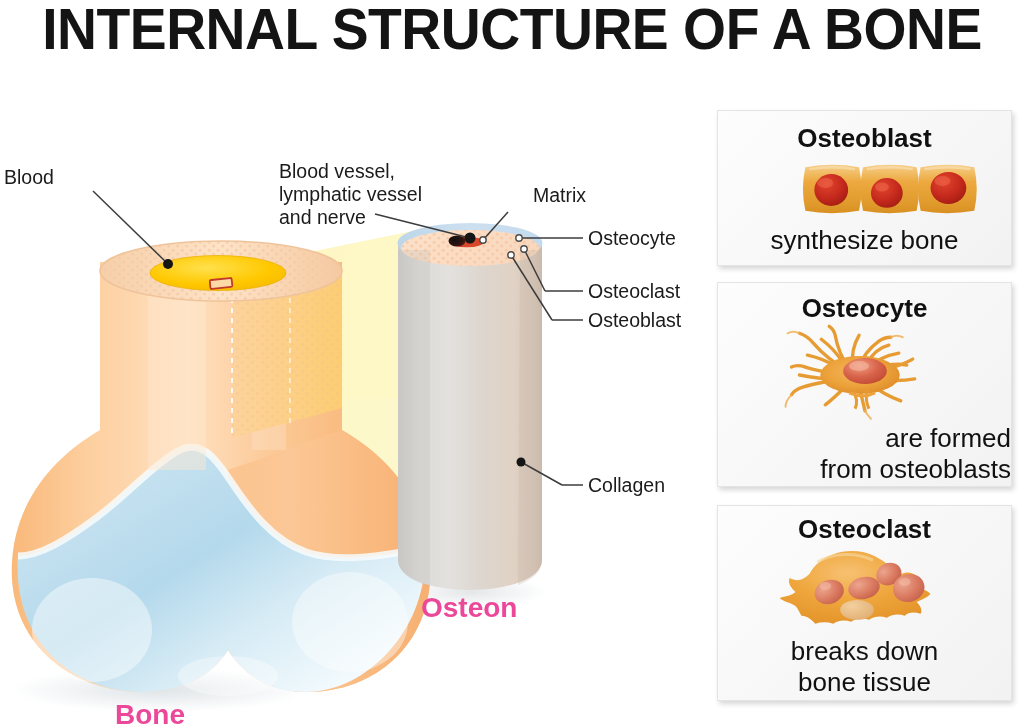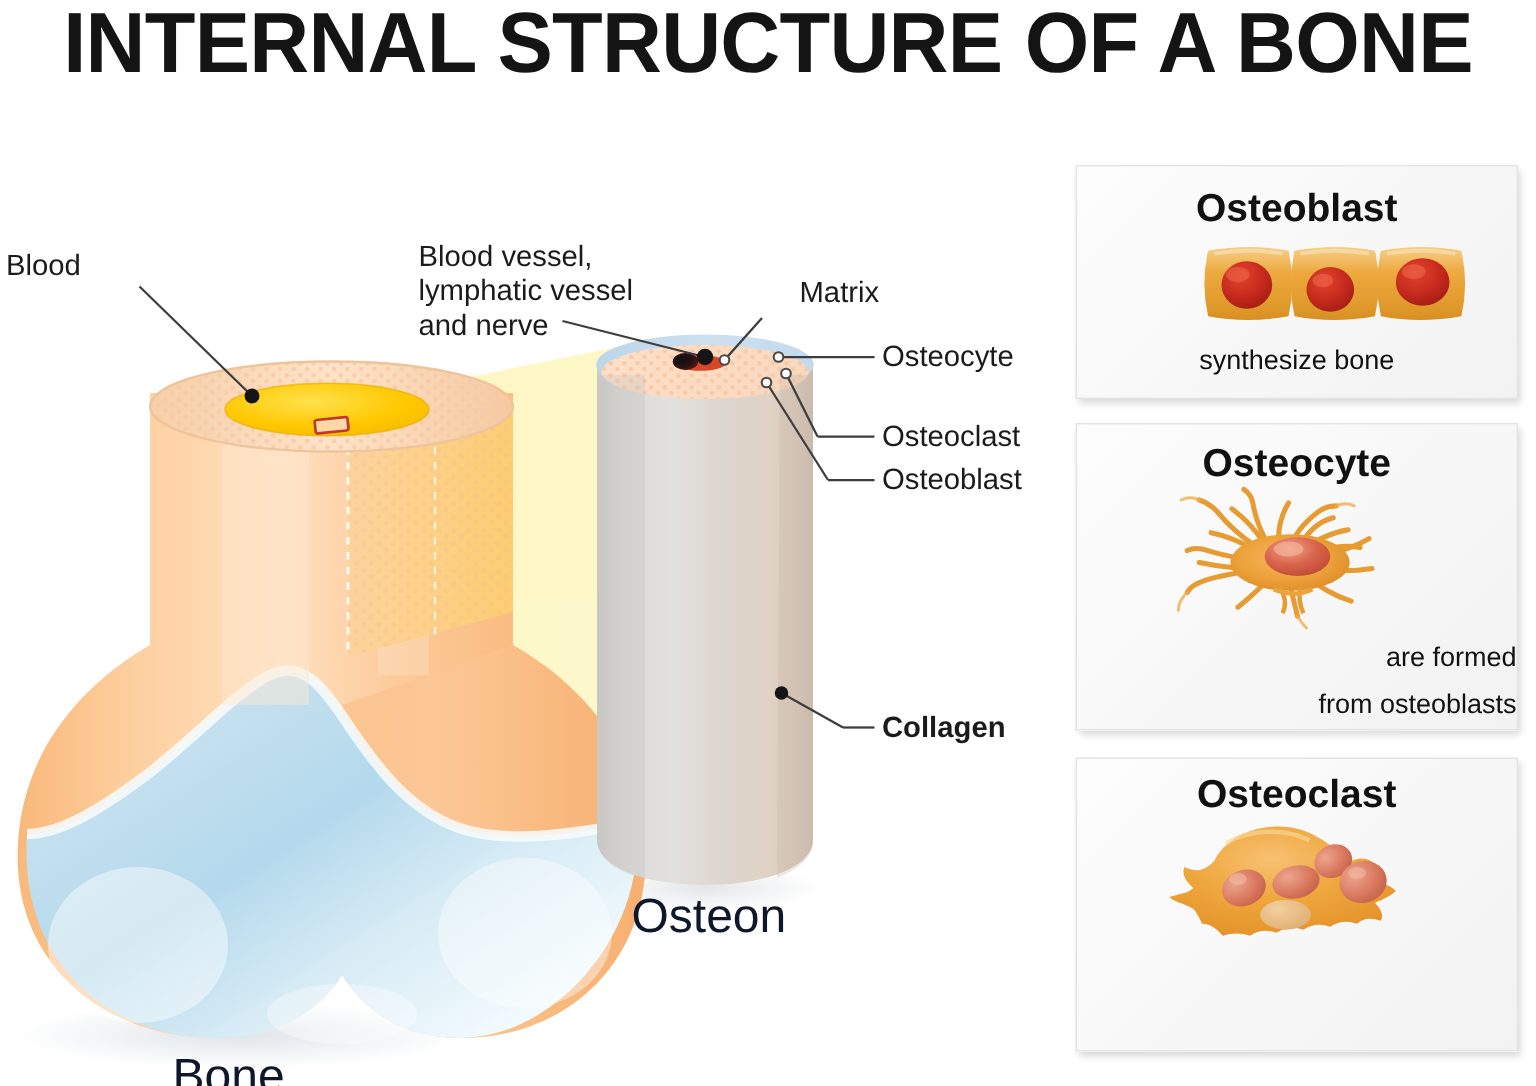--- a/index.html
+++ b/index.html
@@ -33,23 +33,23 @@
     position:absolute;
     font-family:"Liberation Sans",sans-serif;
     font-size:19.5px;
     line-height:23px;
     color:#1b1b1b;
     white-space:pre-line;
   }
   .cap{
     position:absolute;
     font-family:"Liberation Sans",sans-serif;
-    font-weight:normal;
-    font-size:32px;
-    color:#0f172a;
+    font-weight:bold;
+    font-size:28px;
+    color:#ec4899;
     white-space:nowrap;
   }
 
   
   .art{position:absolute;left:0;top:0;width:1024px;height:724px;}
 
   
   .card{
     position:absolute;
     background:linear-gradient(135deg,#fdfdfd 0%,#f7f7f7 55%,#f2f2f2 100%);
@@ -64,21 +64,21 @@
     font-family:"Liberation Sans",sans-serif;
     font-weight:bold;
     font-size:26px;
     color:#111;
     white-space:nowrap;
   }
   .card-desc{
     position:absolute;left:0;width:100%;
     text-align:center;
     font-family:"Liberation Sans",sans-serif;
-    font-size:18px;
+    font-size:26px;
     line-height:31px;
     color:#111;
     white-space:pre-line;
   }
   .card-art{position:absolute;left:0;width:100%;}
 </style>
 </head>
 <body>
 
 <div class="stage">
@@ -299,21 +299,21 @@
   </svg>
 
   <div class="lbl" style="left:4px;top:166px;">Blood</div>
   <div class="lbl" style="left:231px;top:160px;margin-left:48px;">Blood vessel,
 lymphatic vessel
 and nerve</div>
   <div class="lbl" style="left:509px;top:184px;margin-left:24px;">Matrix</div>
   <div class="lbl" style="left:588px;top:227px;">Osteocyte</div>
   <div class="lbl" style="left:588px;top:280px;">Osteoclast</div>
   <div class="lbl" style="left:588px;top:309px;">Osteoblast</div>
-  <div class="lbl" style="left:588px;top:474px;font-weight:bold;">Collagen</div>
+  <div class="lbl" style="left:588px;top:474px;">Collagen</div>
 
   <div class="cap" style="left:115px;top:699px;">Bone</div>
   <div class="cap" style="left:421px;top:592px;">Osteon</div>
 
   <div class="card" style="left:717px;top:110px;width:295px;height:156px;">
     <div class="card-title" style="top:12px;">Osteoblast</div>
     <svg class="card-art" style="top:46px;height:64px;" viewBox="0 0 295 64">
       <defs>
         <linearGradient id="cb1" x1="0" y1="0" x2="0" y2="1">
           <stop offset="0" stop-color="#f6cf8a"></stop>
@@ -440,15 +440,17 @@
                C 82,68 80,64 78,62 Z" fill="url(#ocl3)"></path>
       <ellipse cx="112" cy="48" rx="15" ry="12" fill="url(#ocn3)" transform="rotate(-20 112 48)"></ellipse>
       <ellipse cx="147" cy="44" rx="16" ry="11" fill="url(#ocn3)" transform="rotate(-12 147 44)"></ellipse>
       <ellipse cx="172" cy="30" rx="13" ry="11" fill="url(#ocn3)" transform="rotate(-25 172 30)"></ellipse>
       <ellipse cx="192" cy="44" rx="16" ry="14" fill="url(#ocn3)" transform="rotate(-15 192 44)"></ellipse>
       <ellipse cx="140" cy="66" rx="17" ry="10" fill="url(#ocn4)"></ellipse>
       <ellipse cx="108" cy="42" rx="6" ry="4" fill="#f5c0ab" opacity="0.5"></ellipse>
       <ellipse cx="188" cy="38" rx="6" ry="4" fill="#f5c0ab" opacity="0.5"></ellipse>
       <path d="M 100,18 C 116,8 140,8 156,16" stroke="#f8d79b" stroke-width="3" fill="none" opacity="0.65"></path>
     </svg>
+    <div class="card-desc" style="top:130px;">breaks down
+bone tissue</div>
   </div>
 
 </div>
 
 </body></html>

